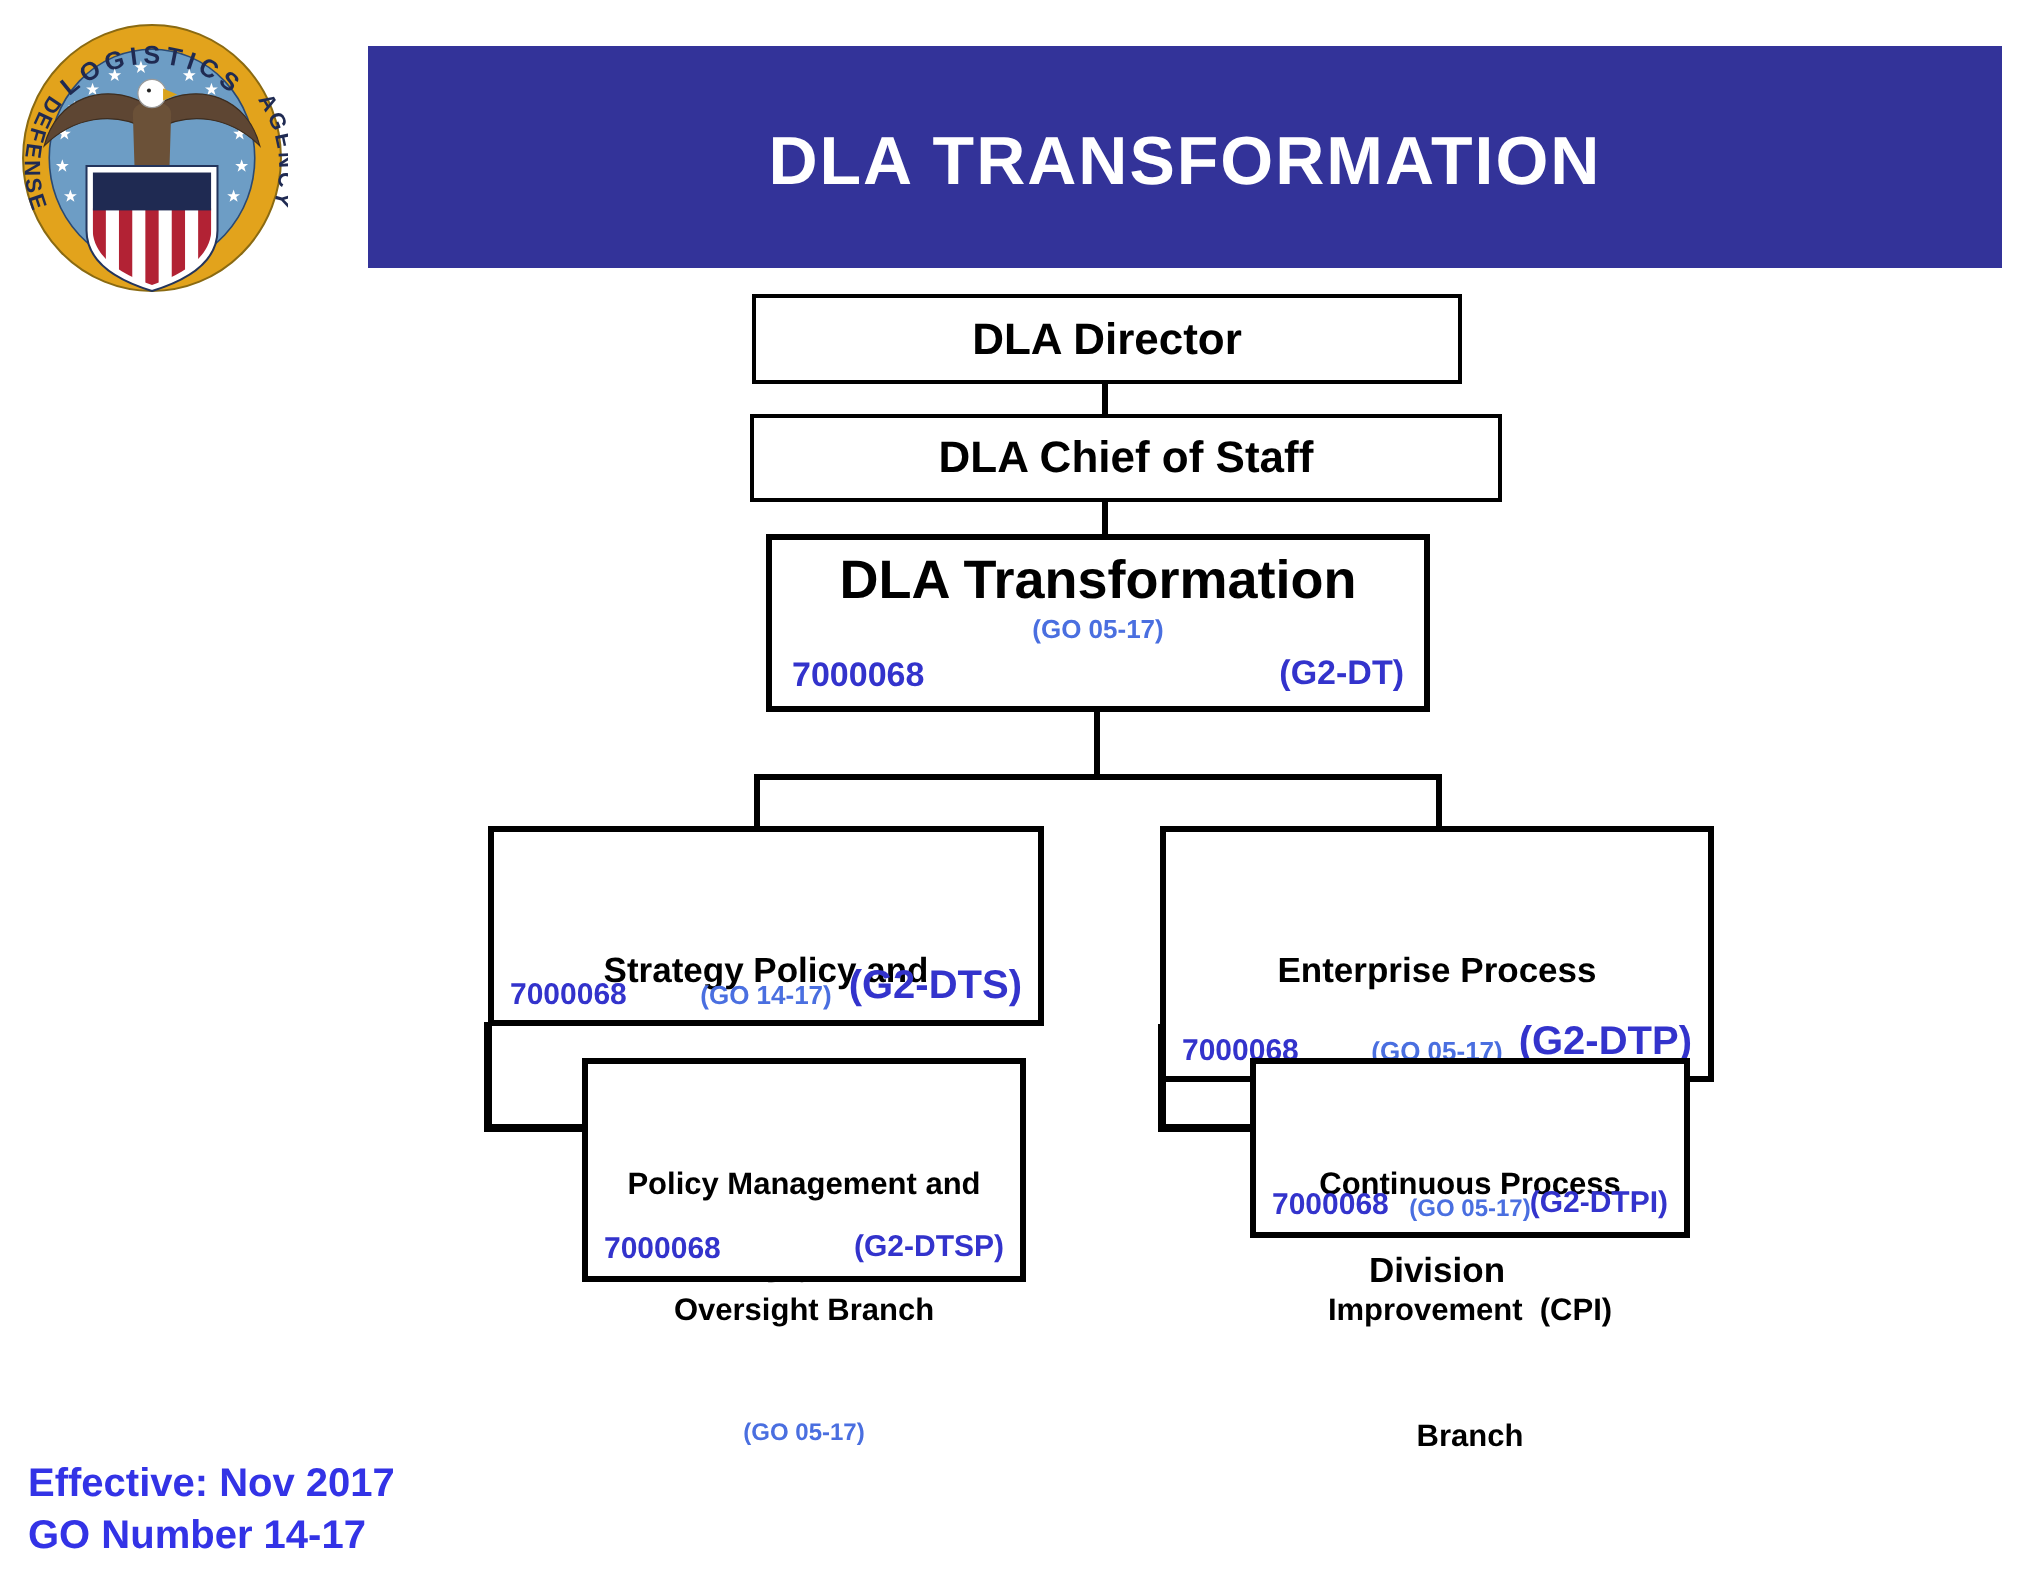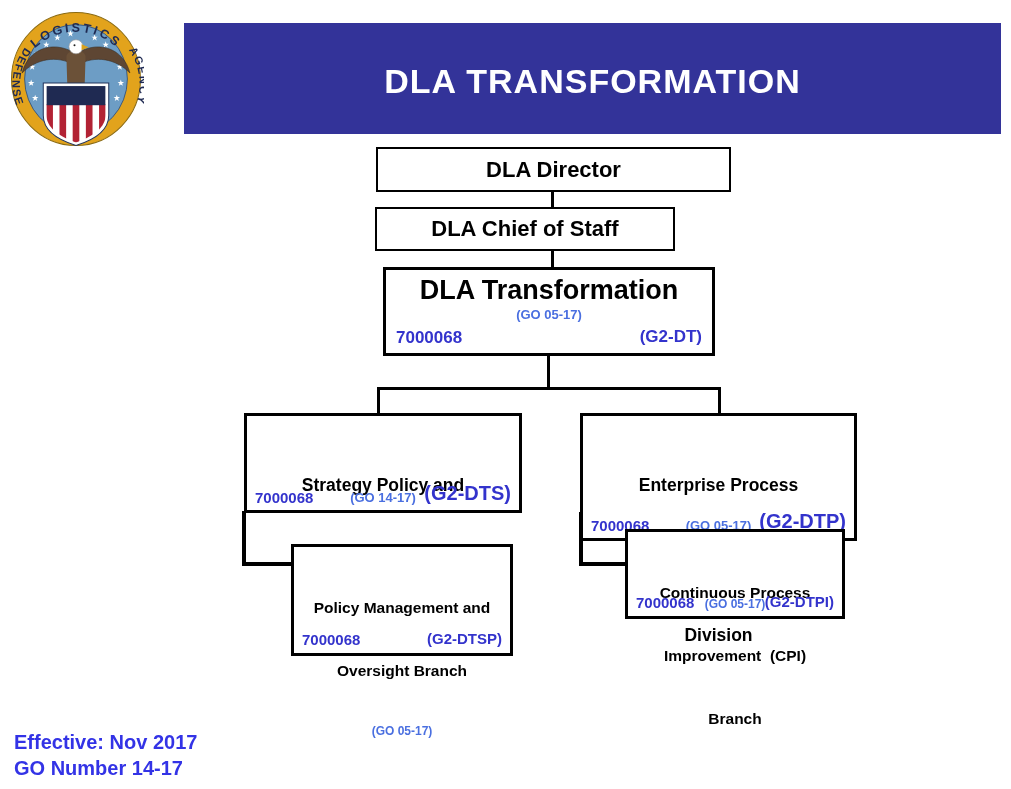--- a/index.html
+++ b/index.html
@@ -122,21 +122,21 @@
   <div class="conn" style="left:718px;top:387px;width:3px;height:26px;"></div>
   <div class="conn" style="left:242px;top:511px;width:4px;height:55px;"></div>
   <div class="conn" style="left:242px;top:562px;width:50px;height:4px;"></div>
   <div class="conn" style="left:579px;top:512px;width:4px;height:54px;"></div>
   <div class="conn" style="left:579px;top:562px;width:47px;height:4px;"></div>
 
   <div class="box thin flexc" style="left:376px;top:147px;width:355px;height:45px;">
     <span class="box-title-lg">DLA Director</span>
   </div>
 
-  <div class="box thin flexc" style="left:375px;top:207px;width:300px;height:44px;">
+  <div class="box thin flexc" style="left:375px;top:207px;width:376px;height:44px;">
     <span class="box-title-lg">DLA Chief of Staff</span>
   </div>
 
   <div class="box" style="left:383px;top:267px;width:332px;height:89px;">
     <div class="t-title">DLA Transformation</div>
     <div class="go-ref t-go">(GO 05-17)</div>
     <div class="code-row">
       <span class="code-left">7000068</span>
       <span class="code-right">(G2-DT)</span>
     </div>
@@ -161,21 +161,21 @@
       <div>Management</div>
       <div>Division</div>
     </div>
     <div class="code-row div-row">
       <span class="code-left">7000068</span>
       <span class="code-center">(GO 05-17)</span>
       <span class="code-right">(G2-DTP)</span>
     </div>
   </div>
 
-  <div class="box" style="left:291px;top:529px;width:222px;height:112px;margin-top:15px;">
+  <div class="box" style="left:291px;top:529px;width:222px;height:112px;">
     <div class="br-title">
       <div>Policy Management and</div>
       <div>Oversight Branch</div>
     </div>
     <div class="go-ref br-go">(GO 05-17)</div>
     <div class="code-row br-row">
       <span class="code-left">7000068</span>
       <span class="code-right">(G2-DTSP)</span>
     </div>
   </div>

